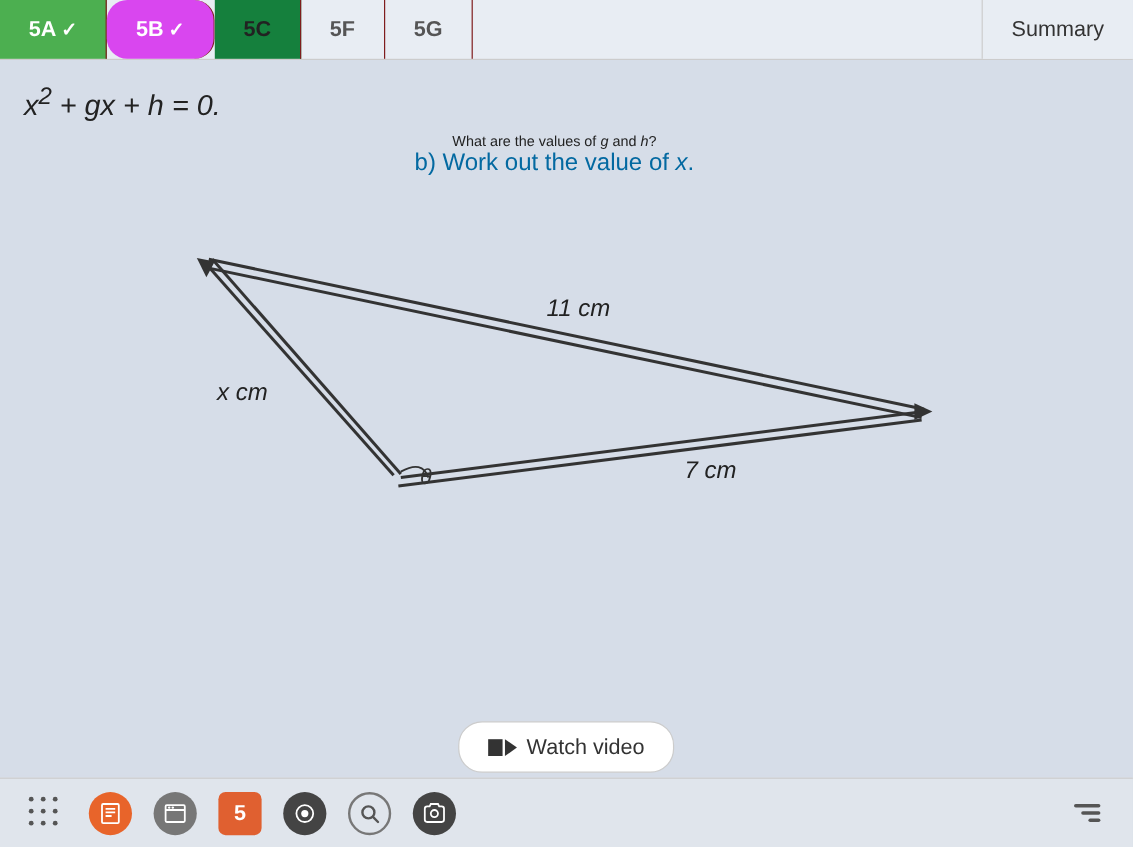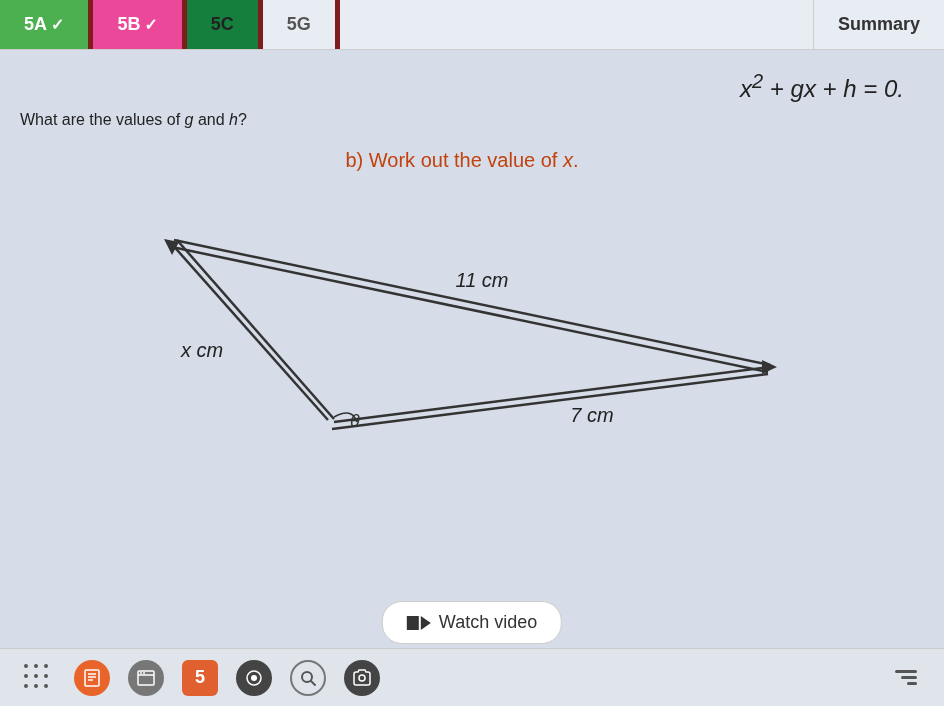--- a/index.html
+++ b/index.html
@@ -28,45 +28,46 @@
 
     .nav-tab {
       display: flex;
       align-items: center;
       justify-content: center;
       padding: 0 24px;
       font-size: 18px;
       font-weight: bold;
       cursor: pointer;
       color: #555;
-      border-right: 5px solid #7f1d1d;
+      border-right: 1px solid #7f1d1d;
     }
 
     .nav-tab.active {
       background: #15803d;
       color: #222;
     }
 
     .nav-tab.completed-green {
       background: #4caf50;
       color: white;
     }
 
     .nav-tab.completed-blue {
-      background: #ec4899;
+      background: #d946ef;
       color: white;
+      border-radius: 17px;
     }
 
     .nav-tab.summary {
       background: #e8edf3;
       color: #333;
       margin-left: auto;
       border-right: none;
       border-left: 1px solid #ccc;
-      font-weight: bold;
+      font-weight: normal;
     }
 
     .checkmark {
       margin-left: 4px;
       font-size: 16px;
     }
 
     
     .main-content {
       position: absolute;
@@ -75,38 +76,37 @@
       right: 0;
       bottom: 60px;
       background: #d6dde8;
       padding: 20px 40px 20px 20px;
       overflow: hidden;
     }
 
     .equation {
       font-size: 24px;
       font-style: italic;
-      text-align: right;
+      text-align: left;
       margin-bottom: 8px;
       color: #222;
     }
 
     .question-text {
-      font-size: 16px;
+      font-size: 12px;
       font-weight: normal;
-      text-align: left;
-      margin-bottom: 20px;
+      text-align: center;
       color: #222;
     }
 
     .part-b {
       font-size: 20px;
       text-align: center;
       margin-bottom: 30px;
-      color: #c2410c;
+      color: #0369a1;
     }
 
     
     .diagram-container {
       position: relative;
       width: 700px;
       height: 260px;
       margin: 0 auto;
     }
 
@@ -217,20 +217,23 @@
     <span class="checkmark">✓</span>
   </div>
   <div class="nav-tab completed-blue">
     <span>5B</span>
     <span class="checkmark">✓</span>
   </div>
   <div class="nav-tab active">
     <span>5C</span>
   </div>
   <div class="nav-tab">
+    <span>5F</span>
+  </div>
+  <div class="nav-tab">
     <span>5G</span>
   </div>
   <div class="nav-tab summary">
     <span>Summary</span>
   </div>
 </nav>
 
 <main class="main-content">
 
   <div class="equation">

